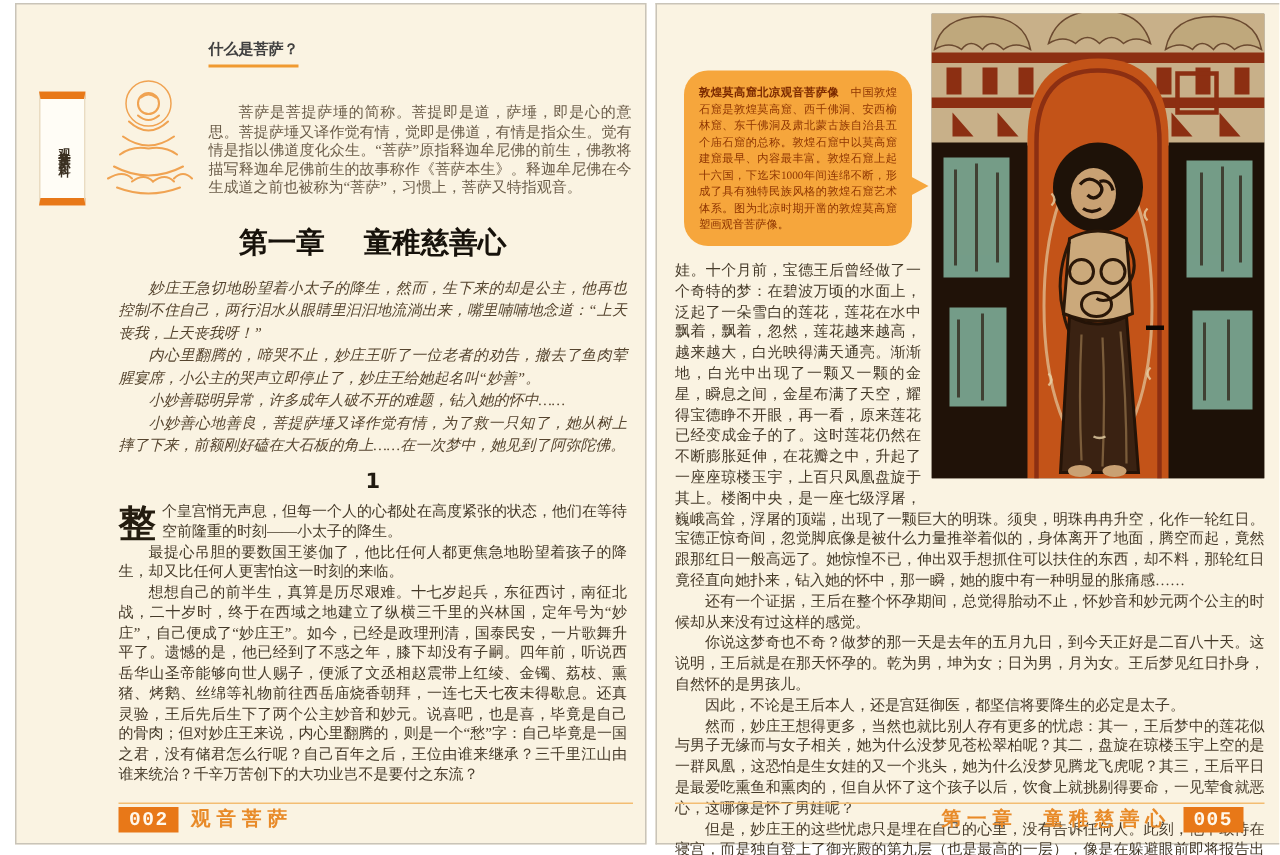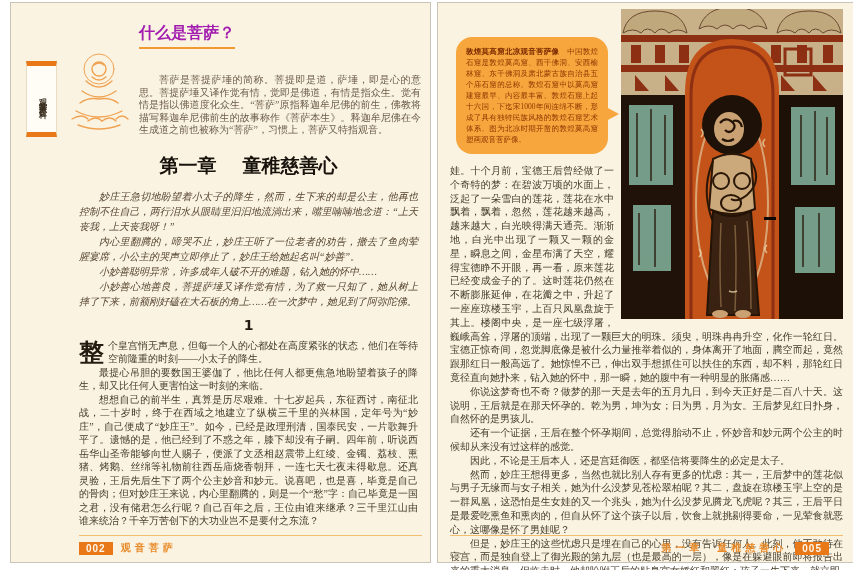--- a/index.html
+++ b/index.html
@@ -15,22 +15,22 @@
   
   .side-tab { position:absolute; left:15px; top:58px; width:31px; height:76px;
               background:#fffdf6; border-left:1px solid #eadcc2; border-right:1px solid #eadcc2;
               border-top:5px solid #e87818; border-bottom:5px solid #e87818;
               display:flex; align-items:center; justify-content:center; }
   .side-tab span { writing-mode:vertical-rl; font-family:"DejaVu Sans", sans-serif;
                    font-weight:bold; font-size:8px; letter-spacing:2px; color:#3a2f20; }
   .guanyin-art { position:absolute; left:47px; top:44px; width:82px; height:84px; }
 
   .intro-block { margin:20px 12px 0 128px; width:282px; }
-  .intro-title { font-family:"DejaVu Sans", sans-serif; font-weight:bold; font-size:16px;
-                 color:#a21caf; display:inline-block; border-bottom:2px solid #f09a30;
+  .intro-title { font-family:"DejaVu Sans", sans-serif; font-weight:bold; font-size:10px;
+                 color:#404040; display:inline-block; border-bottom:2px solid #f09a30;
                  padding-bottom:3px; }
   .intro-body  { margin-top:25px; font-size:10px; line-height:12.5px; color:#6b5d49;
                  text-align:justify; text-indent:2em; }
 
   
   .chapter-content { margin:16px 12px 0 68px; }
   .chapter-head { text-align:center; font-family:"DejaVu Sans", sans-serif;
                   font-weight:bold; font-size:19px; color:#17120b; margin-bottom:10px; }
   .chapter-head .gap { display:inline-block; width:26px; }
   .lead-para { font-style:italic; font-size:10px; line-height:15px; color:#55442e;
@@ -39,37 +39,37 @@
                  font-size:14px; color:#201a10; margin:8px 0 6px 0; }
   .body-para { font-size:10px; line-height:13.5px; color:#453a29; text-align:justify;
                text-indent:2em; }
   .dropcap-para { text-indent:0; }
   .dropcap { float:left; font-family:"DejaVu Sans", sans-serif; font-weight:bold;
              font-size:25px; line-height:25px; color:#241c10; margin:1px 4px 0 0; }
 
   
   .rp-content { padding:6px 10px 0 12px; }
   .mural { float:right; width:222px; height:310px; margin:0 0 8px 7px; }
-  .callout { position:relative; width:152px; margin:28px 0 10px 6px; background:#f6a63c;
+  .callout { position:relative; width:152px; margin:38px 0 10px 6px; background:#f6a63c;
              border-radius:16px; padding:9px 10px; }
   .callout-text { font-size:7.5px; line-height:11px; color:#8e3502; text-align:justify; }
   .callout-title { font-weight:bold; color:#7c2a00; }
   .callout-tail { position:absolute; right:-11px; top:60%; width:0; height:0;
                   border-left:13px solid #f6a63c; border-top:7px solid transparent;
                   border-bottom:7px solid transparent; }
   .rp-para { font-size:10px; line-height:13.8px; color:#453a29; text-align:justify;
              text-indent:2em; }
   .rp-para.cont { text-indent:0; }
 
   
   .footer-rule { position:absolute; bottom:26px; height:0; border-top:1px solid #f3bd72; }
   .page-left  .footer-rule { left:68px; right:8px; }
   .page-right .footer-rule { left:12px; right:10px; }
-  .footer { position:absolute; bottom:7px; font-family:Liberation Sans, sans-serif;
-            font-size:10px; display:flex; align-items:center;text-align:right; }
+  .footer { position:absolute; bottom:7px; font-family:Liberation Mono, monospace;
+            font-size:13px; display:flex; align-items:center;text-align:right; }
   .page-left  .footer { left:68px; }
   .page-right .footer { right:24px; }
   .pagenum-box { background:#e87818; color:#fff7ea; font-weight:bold;
                  padding:1px 7px; letter-spacing:1px; }
   .footer-label { color:#e88a28; letter-spacing:4px; margin:0 8px; font-weight:bold; }
 </style>
 </head>
 <body>
 
 <div class="spread">
@@ -211,22 +211,22 @@
         </g>
         <rect x="143" y="208" width="12" height="3" fill="#0c0703"></rect>
       </svg>
 
       <div class="callout">
         <div class="callout-text"><span class="callout-title">敦煌莫高窟北凉观音菩萨像</span><span>　中国敦煌石窟是敦煌莫高窟、西千佛洞、安西榆林窟、东千佛洞及肃北蒙古族自治县五个庙石窟的总称。敦煌石窟中以莫高窟建窟最早、内容最丰富。敦煌石窟上起十六国，下迄宋1000年间连绵不断，形成了具有独特民族风格的敦煌石窟艺术体系。图为北凉时期开凿的敦煌莫高窟塑画观音菩萨像。</span></div>
         <span class="callout-tail"></span>
       </div>
 
       <p class="rp-para cont">娃。十个月前，宝德王后曾经做了一个奇特的梦：在碧波万顷的水面上，泛起了一朵雪白的莲花，莲花在水中飘着，飘着，忽然，莲花越来越高，越来越大，白光映得满天通亮。渐渐地，白光中出现了一颗又一颗的金星，瞬息之间，金星布满了天空，耀得宝德睁不开眼，再一看，原来莲花已经变成金子的了。这时莲花仍然在不断膨胀延伸，在花瓣之中，升起了一座座琼楼玉宇，上百只凤凰盘旋于其上。楼阁中央，是一座七级浮屠，巍峨高耸，浮屠的顶端，出现了一颗巨大的明珠。须臾，明珠冉冉升空，化作一轮红日。宝德正惊奇间，忽觉脚底像是被什么力量推举着似的，身体离开了地面，腾空而起，竟然跟那红日一般高远了。她惊惶不已，伸出双手想抓住可以扶住的东西，却不料，那轮红日竟径直向她扑来，钻入她的怀中，那一瞬，她的腹中有一种明显的胀痛感……</p>
+      <p class="rp-para">还有一个证据，王后在整个怀孕期间，总觉得胎动不止，怀妙音和妙元两个公主的时候却从来没有过这样的感觉。</p>
       <p class="rp-para">你说这梦奇也不奇？做梦的那一天是去年的五月九日，到今天正好是二百八十天。这说明，王后就是在那天怀孕的。乾为男，坤为女；日为男，月为女。王后梦见红日扑身，自然怀的是男孩儿。</p>
-      <p class="rp-para">还有一个证据，王后在整个怀孕期间，总觉得胎动不止，怀妙音和妙元两个公主的时候却从来没有过这样的感觉。</p>
       <p class="rp-para">因此，不论是王后本人，还是宫廷御医，都坚信将要降生的必定是太子。</p>
       <p class="rp-para">然而，妙庄王想得更多，当然也就比别人存有更多的忧虑：其一，王后梦中的莲花似与男子无缘而与女子相关，她为什么没梦见苍松翠柏呢？其二，盘旋在琼楼玉宇上空的是一群凤凰，这恐怕是生女娃的又一个兆头，她为什么没梦见腾龙飞虎呢？其三，王后平日是最爱吃熏鱼和熏肉的，但自从怀了这个孩子以后，饮食上就挑剔得要命，一见荤食就恶心，这哪像是怀了男娃呢？</p>
       <p class="rp-para">但是，妙庄王的这些忧虑只是埋在自己的心里，没有告诉任何人。此刻，他不敢待在寝宫，而是独自登上了御光殿的第九层（也是最高的一层），像是在躲避眼前即将报告出来的重大消息，但临走时，他却吩咐王后的贴身宫女娇红和翠红：孩子一生下来，就立即</p>
     </div>
 
     <div class="footer-rule"></div>
     <div class="footer">
       <span class="footer-label">第一章　童稚慈善心</span>
       <span class="pagenum-box">005</span>
     </div>

